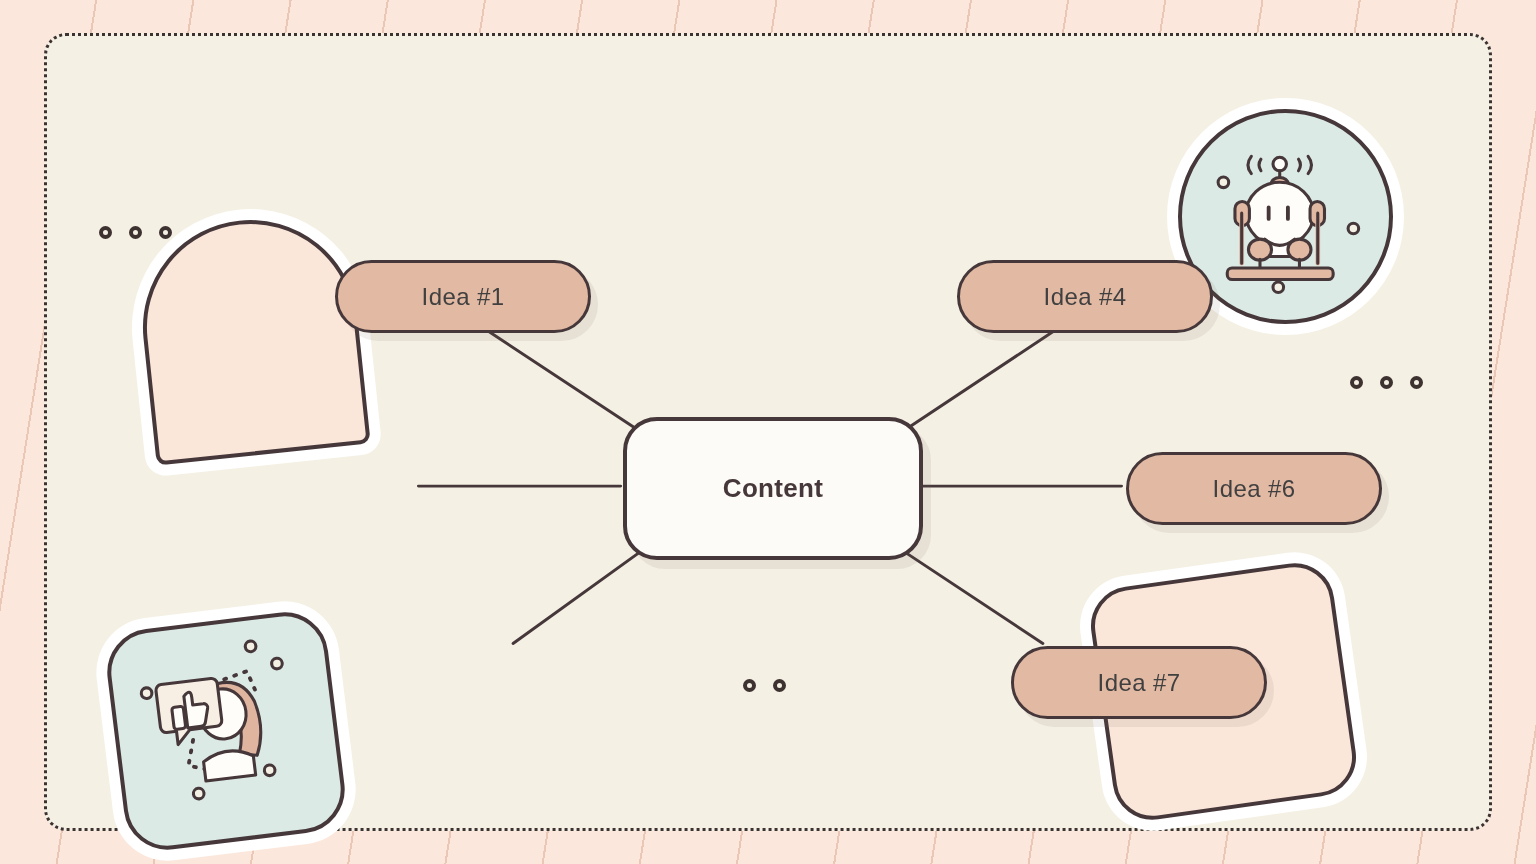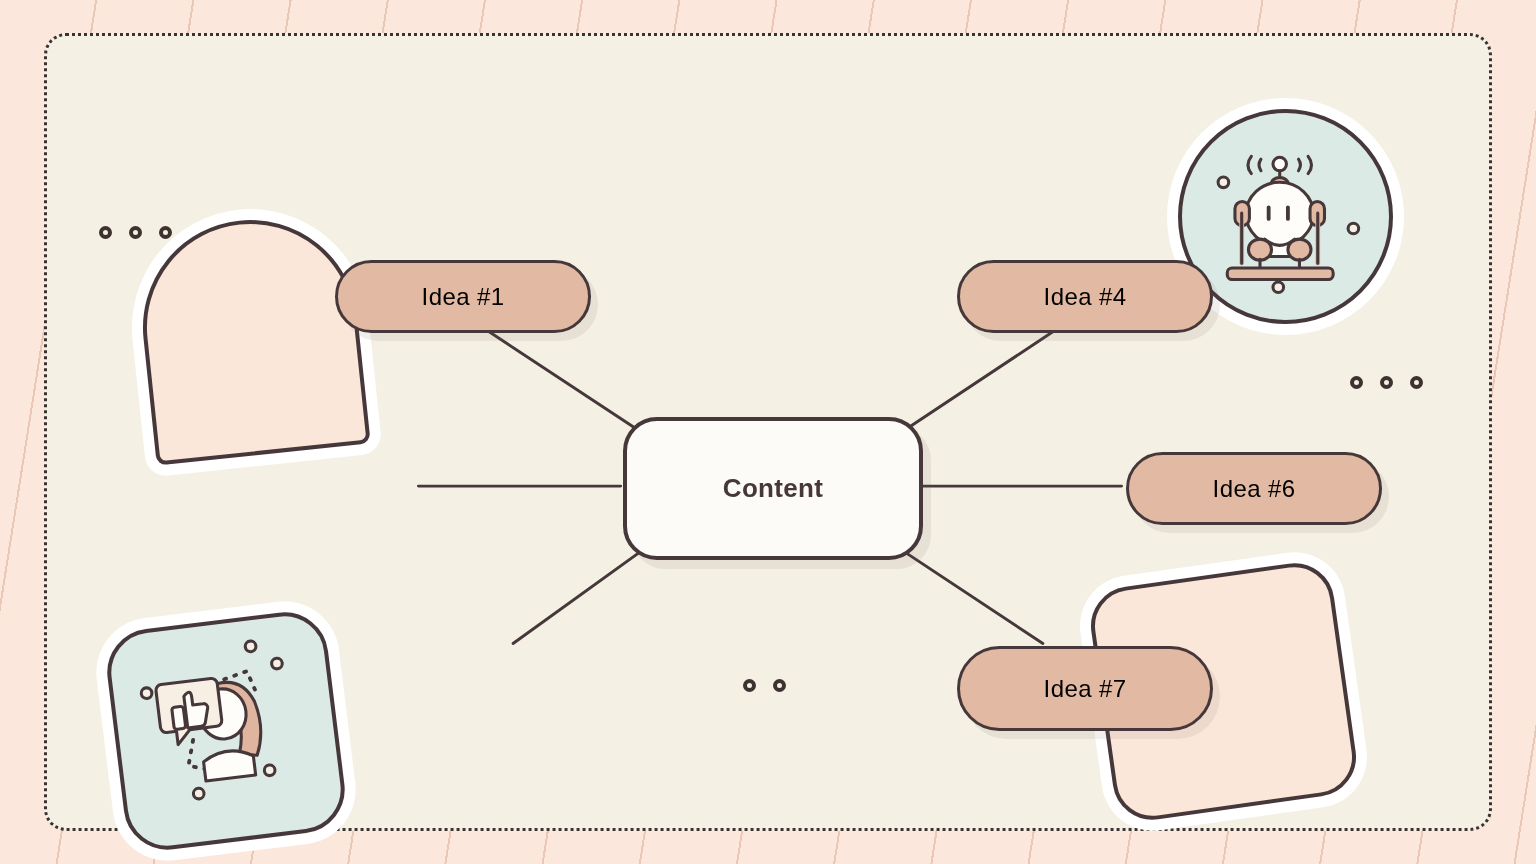--- a/index.html
+++ b/index.html
@@ -104,31 +104,31 @@
   
   #links { position:absolute; inset:0; pointer-events:none; }
 
   
   .bubble {
     position:absolute;
     display:flex; align-items:center; justify-content:center;
     background:#E2B9A3;
     border:3.5px solid #46383A;
     border-radius:999px;
-    color:#000000;
+    color:#404040;
     font-size:24px;
     letter-spacing:0.4px;
     box-shadow:7px 8px 0 rgba(120,100,85,0.10);
   }
   #b1 { left:288px; top:224px; width:256px; height:73px; }
   #b2 { left:117px; top:416px; width:256px; height:73px; }
   #b3 { left:330px; top:610px; width:256px; height:73px; }
   #b4 { left:910px; top:224px; width:256px; height:73px; }
   #b5 { left:1079px;top:416px; width:256px; height:73px; }
-  #b7 { left:910px; top:610px; width:256px; height:85px; }
+  #b7 { left:964px; top:610px; width:256px; height:73px; }
 
   #center-node {
     position:absolute;
     left:576px; top:381px;
     width:300px; height:143px;
     background:#FCFBF7;
     border:4px solid #46383A;
     border-radius:34px;
     display:flex; align-items:center; justify-content:center;
     font-size:26px; font-weight:bold; letter-spacing:0.3px;

